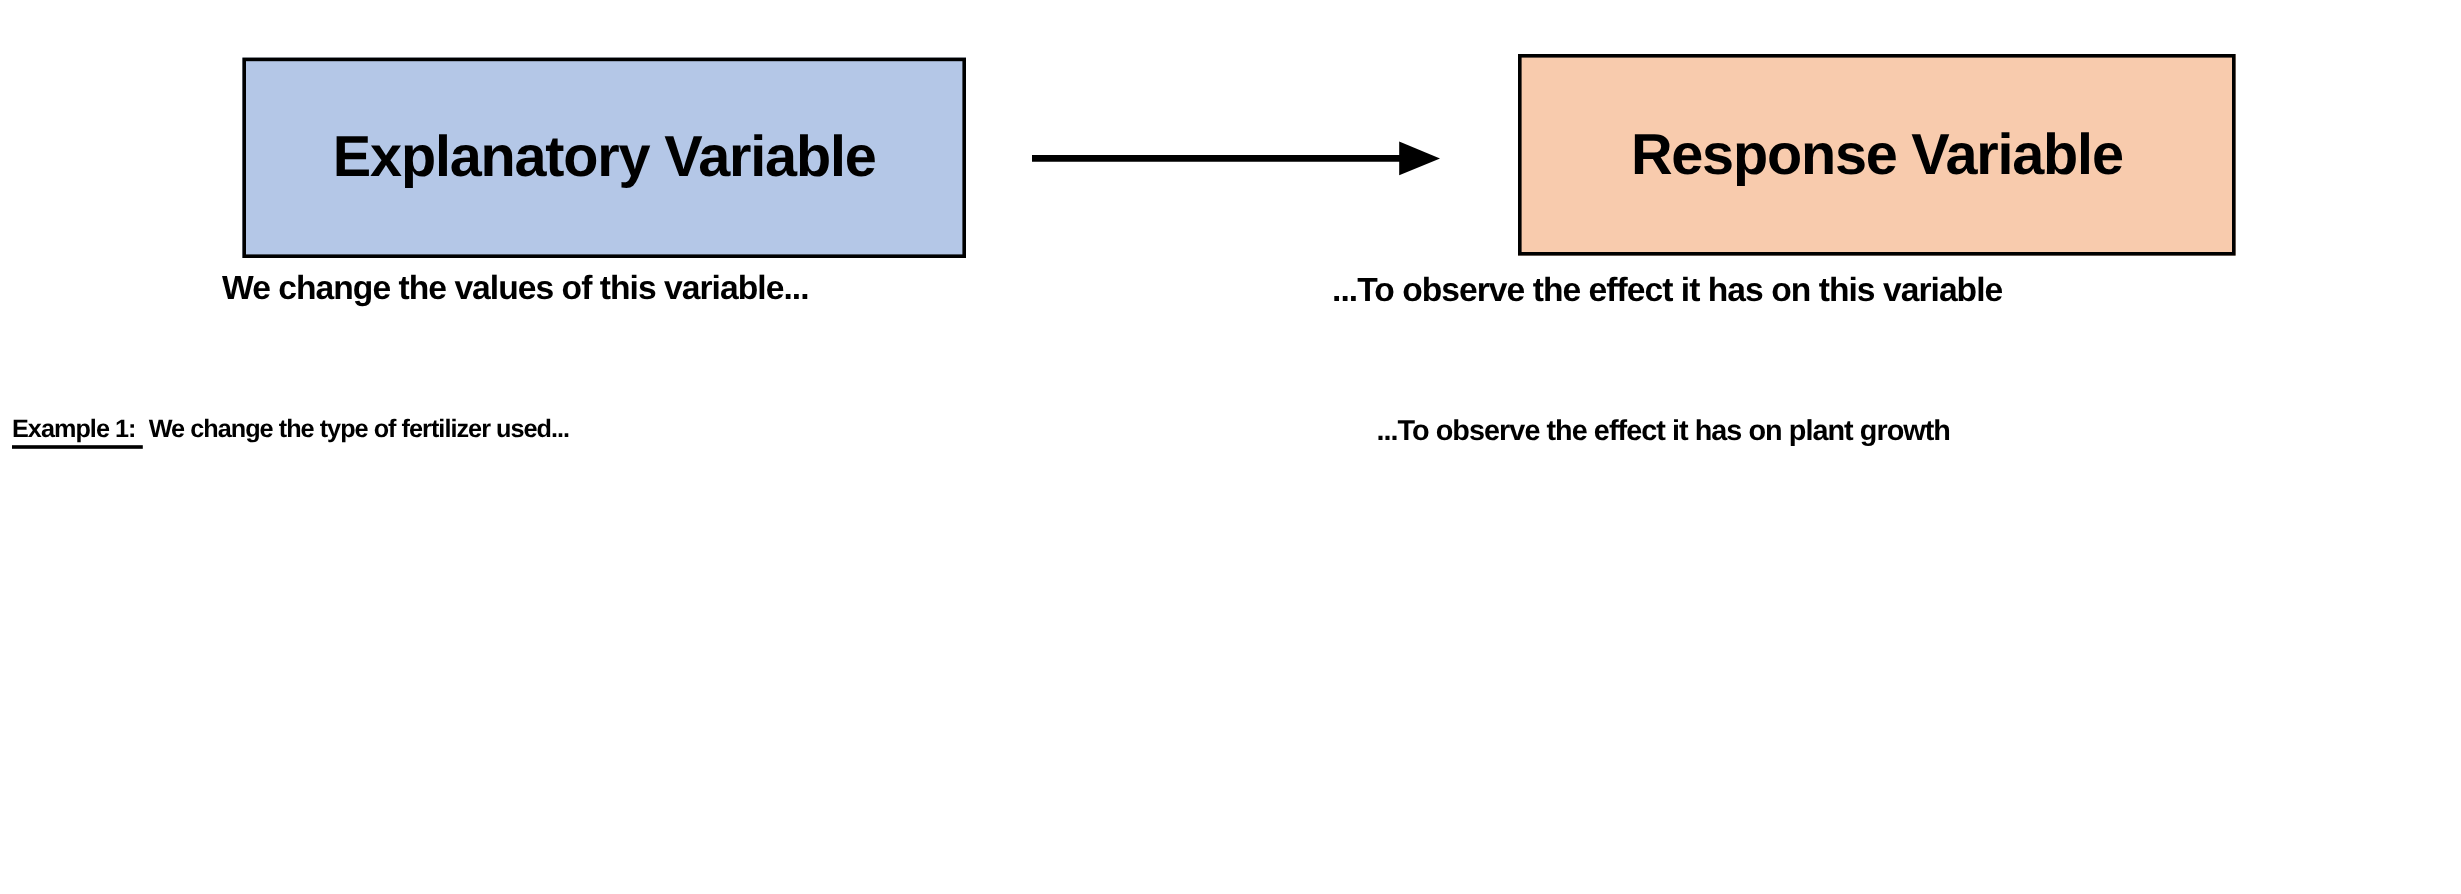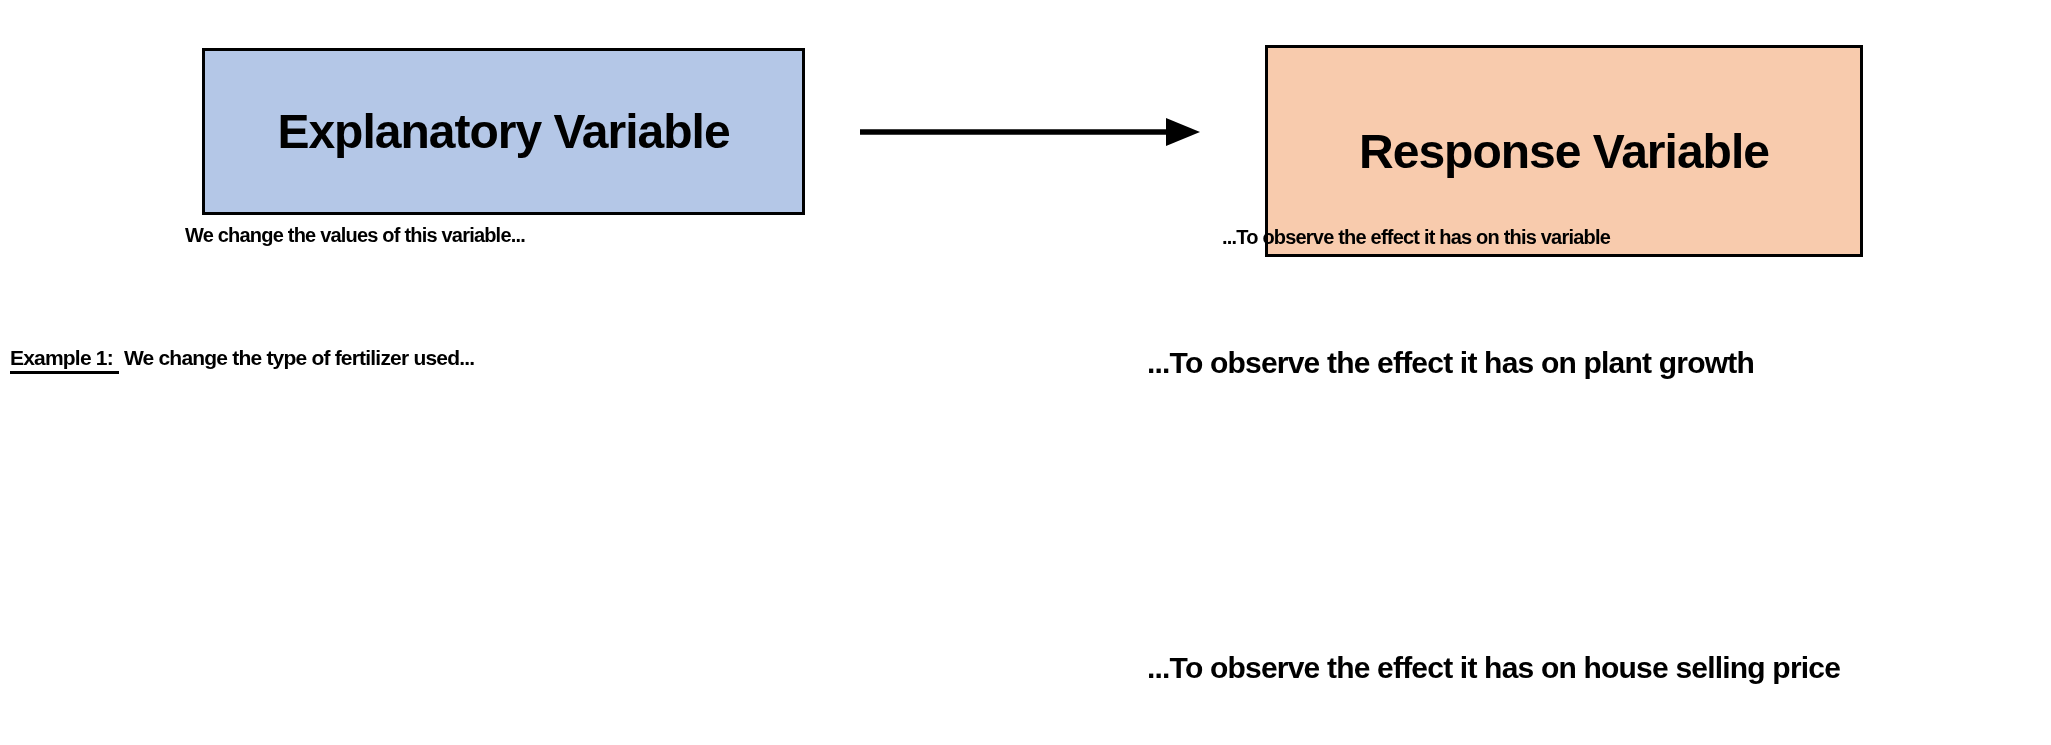--- a/index.html
+++ b/index.html
@@ -33,40 +33,40 @@
   .box-explanatory {
     left: 202px;
     top: 48px;
     width: 603px;
     height: 167px;
   }
   .box-response {
     left: 1265px;
     top: 45px;
     width: 598px;
-    height: 212px;
+    height: 168px;
   }
   .arrow-svg {
     position: absolute;
     left: 858px;
     top: 114px;
   }
   .caption {
     position: absolute;
-    font-size: 20px;
+    font-size: 28px;
     font-weight: bold;
     letter-spacing: -0.8px;
     white-space: nowrap;
   }
   .caption-left {
     left: 185px;
     top: 224px;
   }
   .caption-right {
-    left: 1222px;
+    left: 1110px;
     top: 226px;
   }
   .example-row {
     position: absolute;
     left: 0;
     width: 2051px;
     height: 44px;
   }
   .example-row-1 { top: 346px; }
   .example-row-2 { top: 498px; }
@@ -80,21 +80,21 @@
     white-space: nowrap;
   }
   .example-label {
     border-bottom: 3px solid #000000;
     padding-bottom: 2px;
     padding-right: 6px;
   }
   .example-observe {
     position: absolute;
     left: 1147px;
-    font-size: 30px;
+    font-size: 24px;
     font-weight: bold;
     letter-spacing: -0.8px;
     white-space: nowrap;
   }
 </style>
 </head>
 <body>
 
 <div class="canvas">
 
@@ -119,16 +119,15 @@
       <span class="example-label">Example 1:</span>
       <span>We change the type of fertilizer used...</span>
     </div>
     <div class="example-observe">...To observe the effect it has on plant growth</div>
   </div>
 
   <div class="example-row example-row-2">
   </div>
 
   <div class="example-row example-row-3">
-    <div class="example-observe">...To observe the effect it has on house selling price</div>
   </div>
 
 </div>
 
 </body></html>

